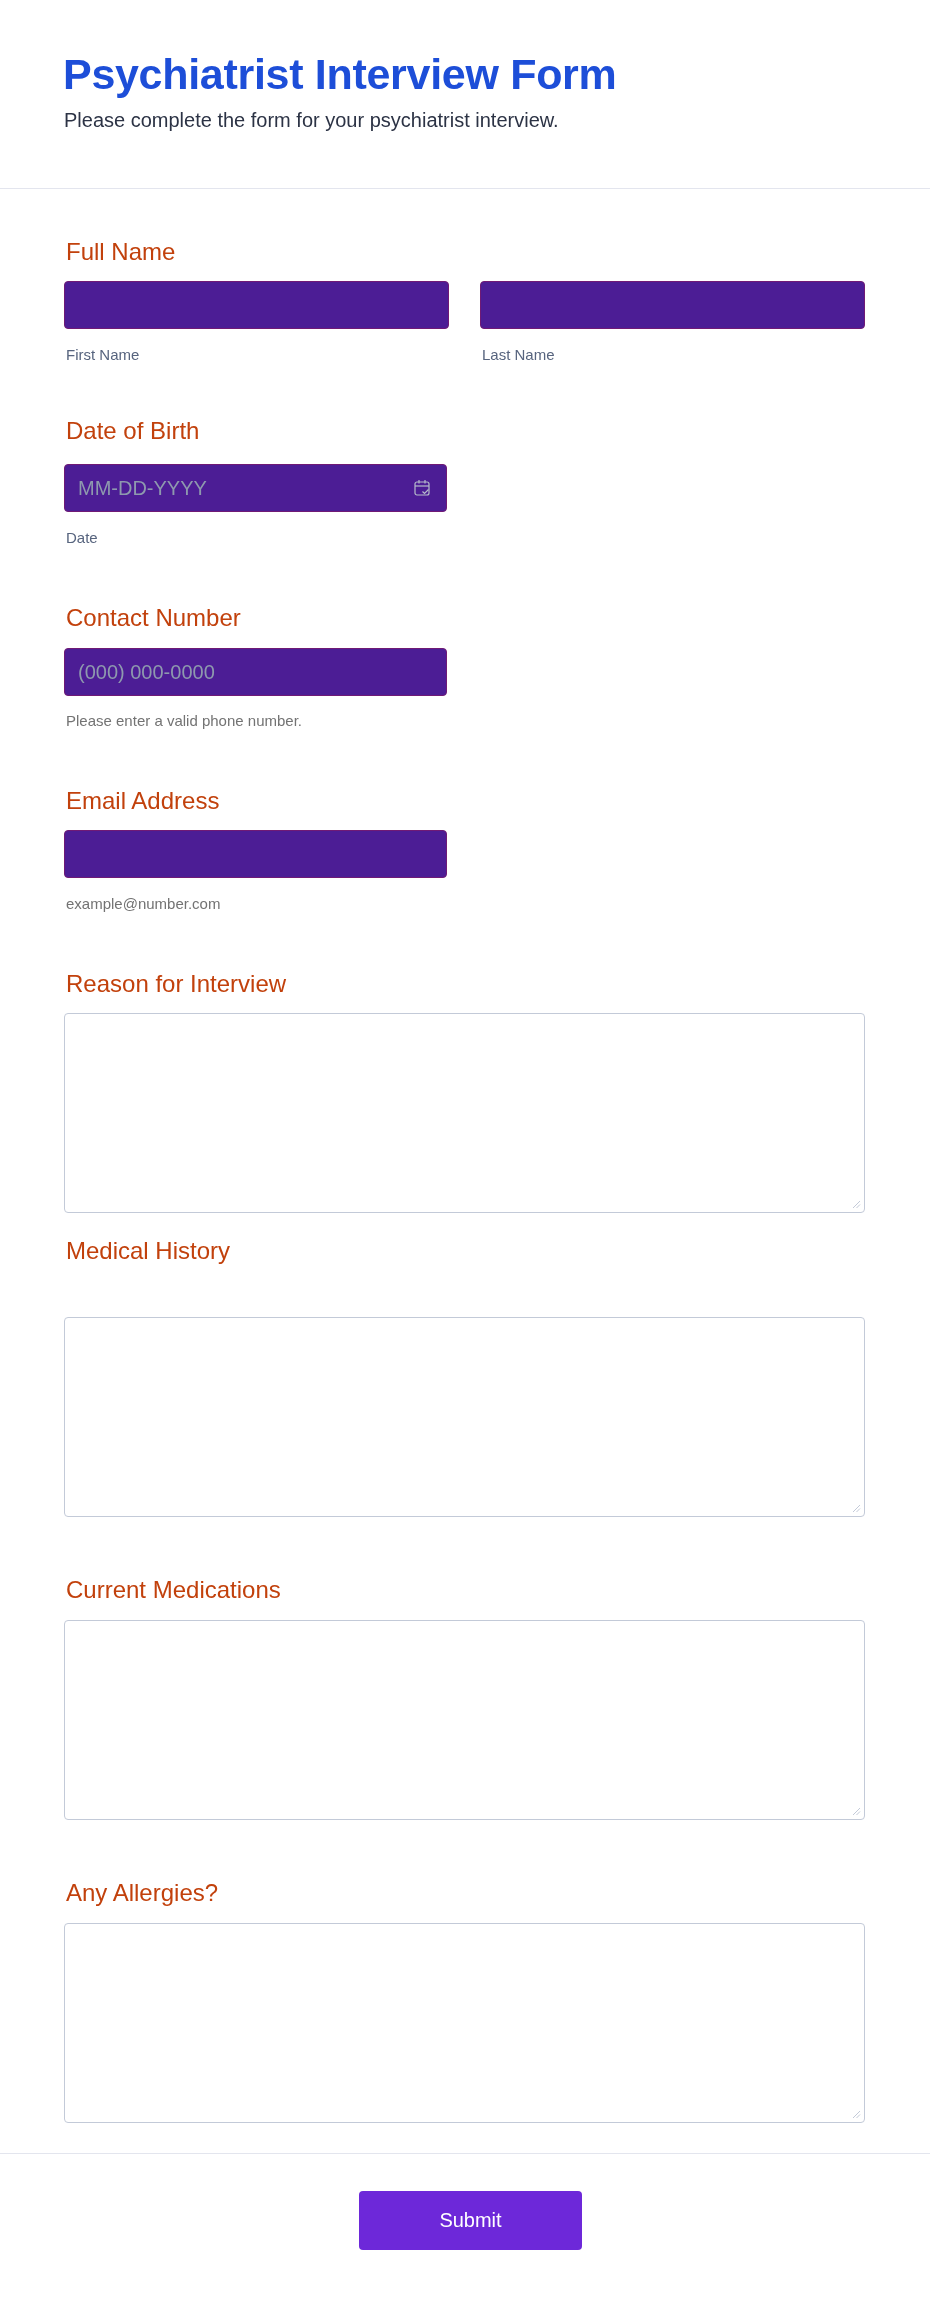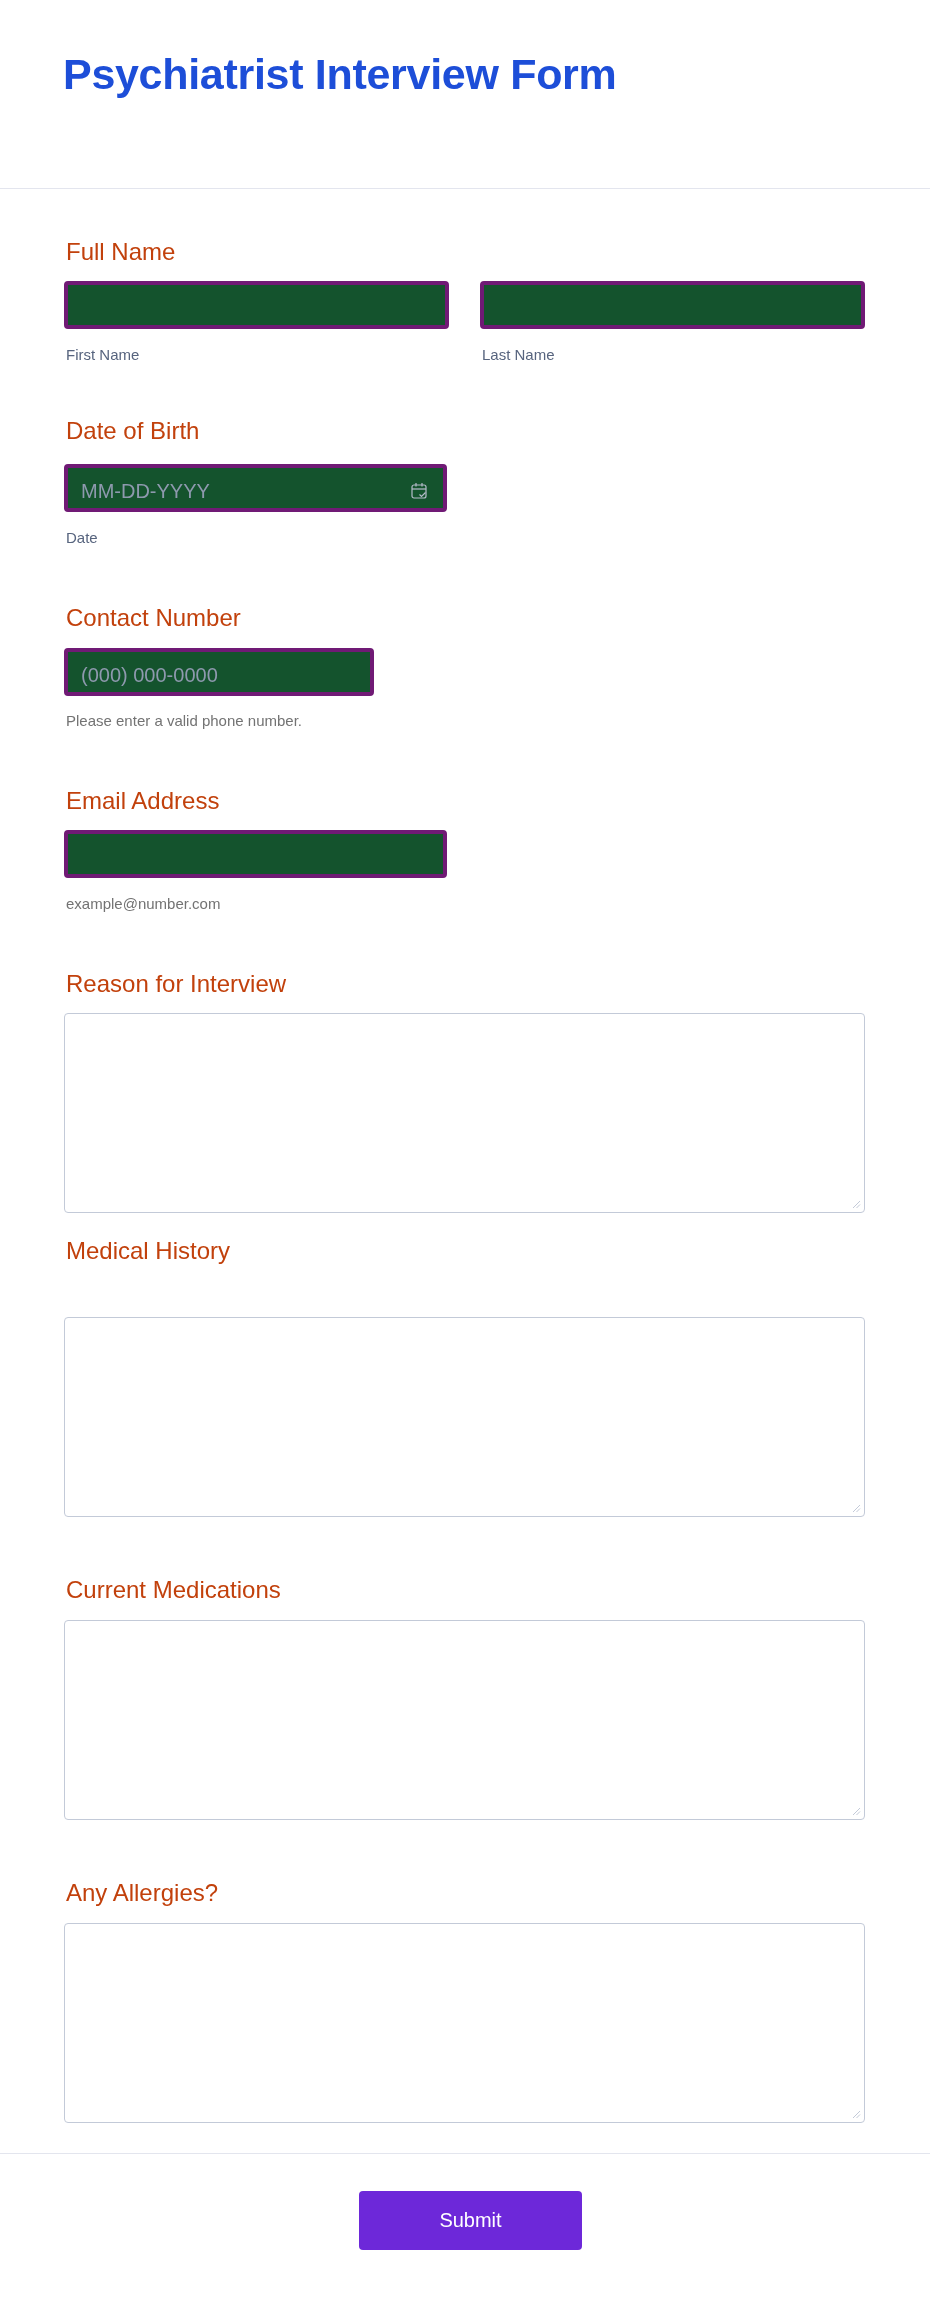--- a/index.html
+++ b/index.html
@@ -8,34 +8,35 @@
 
   .header { position: absolute; left: 0; top: 0; width: 930px; height: 188px; }
   .title { position: absolute; left: 63px; top: 50px; font-size: 43px; font-weight: 700; color: #1d4ed8; letter-spacing: -0.3px; white-space: nowrap; }
   .subtitle { position: absolute; left: 64px; top: 109px; font-size: 20px; color: #2c3345; white-space: nowrap; }
   .divider { position: absolute; left: 0; width: 930px; height: 1px; background: #e3e5ee; }
 
   .field-label { position: absolute; left: 66px; font-size: 24px; color: #c2410c; white-space: nowrap; }
   .sub-label { position: absolute; font-size: 15px; color: #57647e; white-space: nowrap; }
   .sub-label.dark { color: #737373; }
 
-  .input { position: absolute; height: 48px; border: 4px solid #701a75; border-radius: 4px; background: #14532d; }
+  .input { position: absolute; height: 48px; border: 1px solid #701a75; border-radius: 4px; background: #4c1d95; }
   .input .ph { position: absolute; left: 13px; top: 12px; font-size: 20px; color: #8e99ae; white-space: nowrap; }
   .cal { position: absolute; right: 15px; top: 14px; width: 18px; height: 18px; }
 
   .textarea { position: absolute; left: 64px; width: 801px; height: 200px; border: 1px solid #c3cad8; border-radius: 4px; background: #fff; }
   .grip { position: absolute; right: 3px; bottom: 3px; width: 9px; height: 9px; }
 
   .submit { position: absolute; left: 359px; top: 2191px; width: 223px; height: 59px; background: #6d28d9; border-radius: 4px; color: #fff; font-size: 20px; display: flex; align-items: center; justify-content: center; border: none; cursor: pointer; }
 </style>
 </head>
 <body>
 
 <div class="header">
   <h1 class="title">Psychiatrist Interview Form</h1>
+  <div class="subtitle">Please complete the form for your psychiatrist interview.</div>
 </div>
 <div class="divider" style="top:188px"></div>
 
 <div class="field-label" style="top:238px">Full Name</div>
 <div class="input" style="left:64px; top:281px; width:385px;"></div>
 <div class="sub-label" style="left:66px; top:346px;">First Name</div>
 <div class="input" style="left:480px; top:281px; width:385px;"></div>
 <div class="sub-label" style="left:482px; top:346px;">Last Name</div>
 
 <div class="field-label" style="top:417px">Date of Birth</div>
@@ -45,21 +46,21 @@
     <rect x="2" y="3" width="14" height="13" rx="2"></rect>
     <line x1="2" y1="7" x2="16" y2="7"></line>
     <line x1="6" y1="1" x2="6" y2="4.5"></line>
     <line x1="12" y1="1" x2="12" y2="4.5"></line>
     <polyline points="9.5,12.5 11.5,14.5 15.5,10.5" stroke="#b6bccb"></polyline>
   </svg>
 </div>
 <div class="sub-label" style="left:66px; top:529px;">Date</div>
 
 <div class="field-label" style="top:604px">Contact Number</div>
-<div class="input" style="left:64px; top:648px; width:310px;padding-left:9px;">
+<div class="input" style="left:64px; top:648px; width:383px;padding-left:9px;">
   <span class="ph">(000) 000-0000</span>
 </div>
 <div class="sub-label dark" style="left:66px; top:712px;">Please enter a valid phone number.</div>
 
 <div class="field-label" style="top:787px">Email Address</div>
 <div class="input" style="left:64px; top:830px; width:383px;"></div>
 <div class="sub-label dark" style="left:66px; top:895px;">example@number.com</div>
 
 <div class="field-label" style="top:970px">Reason for Interview</div>
 <div class="textarea" style="top:1013px">

